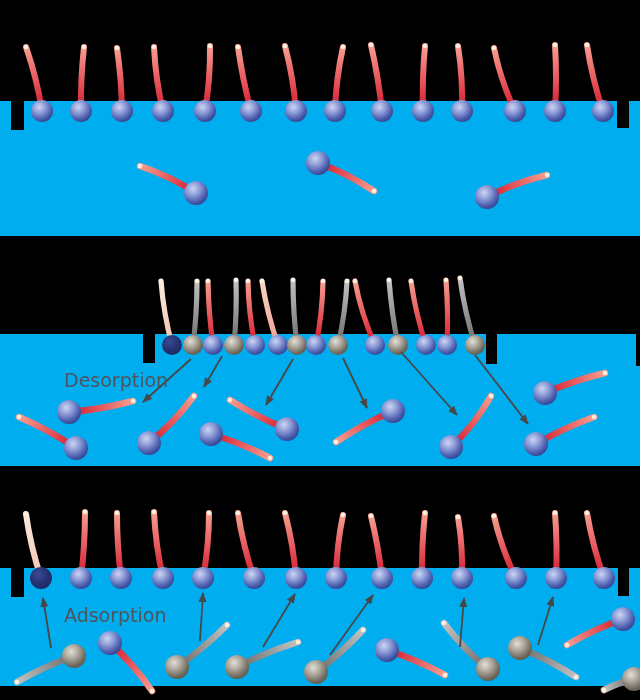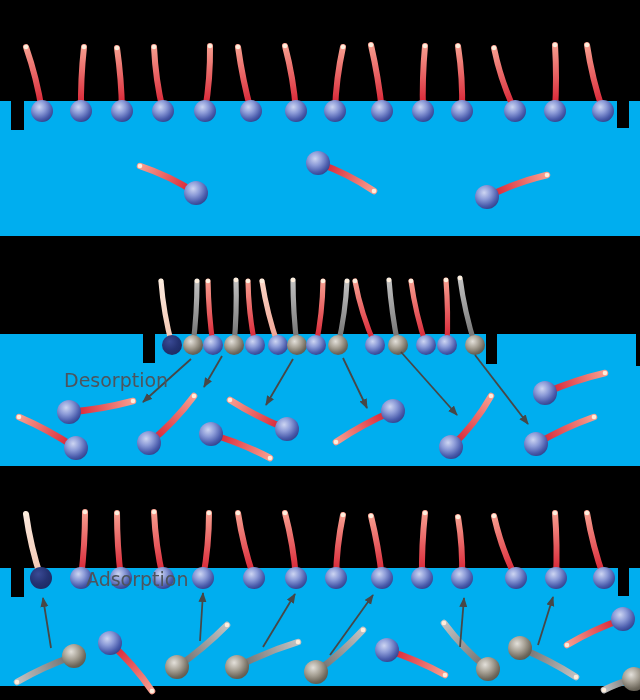--- a/index.html
+++ b/index.html
@@ -13,21 +13,21 @@
   #diagram{position:absolute;left:0;top:0;}
   .panel-label{
     position:absolute;
     font-size:19px;
     font-weight:400;
     color:#4d545c;
     letter-spacing:0px;
     user-select:none;
   }
   #label-desorption{left:64px;top:369px;}
-  #label-adsorption{left:64px;top:568px;margin-left:22px;}
+  #label-adsorption{left:64px;top:604px;}
 </style>
 </head>
 <body>
 
 <div id="stage">
   <svg id="diagram" width="640" height="700" viewBox="0 0 640 700">
       <defs>
         <radialGradient id="head-blue" cx="0.38" cy="0.32" r="0.80">
           <stop offset="0%" stop-color="#cdd5f2"></stop>
           <stop offset="35%" stop-color="#8d9cd8"></stop>

